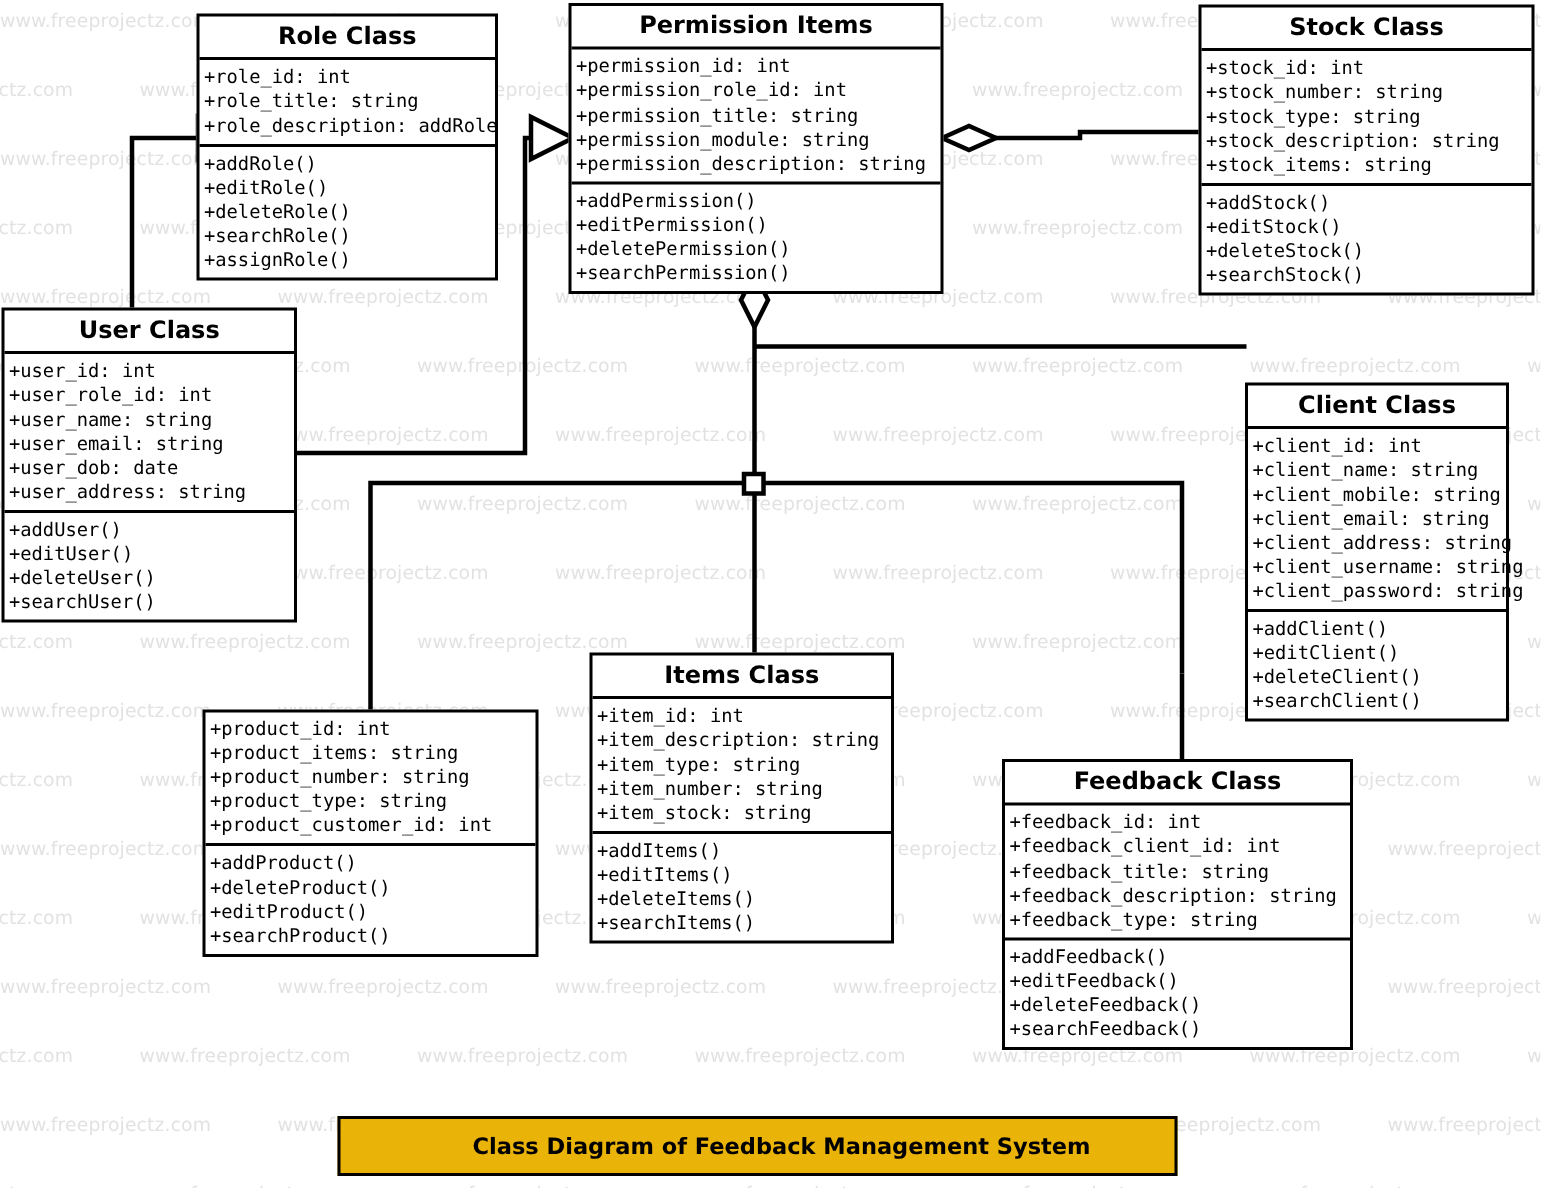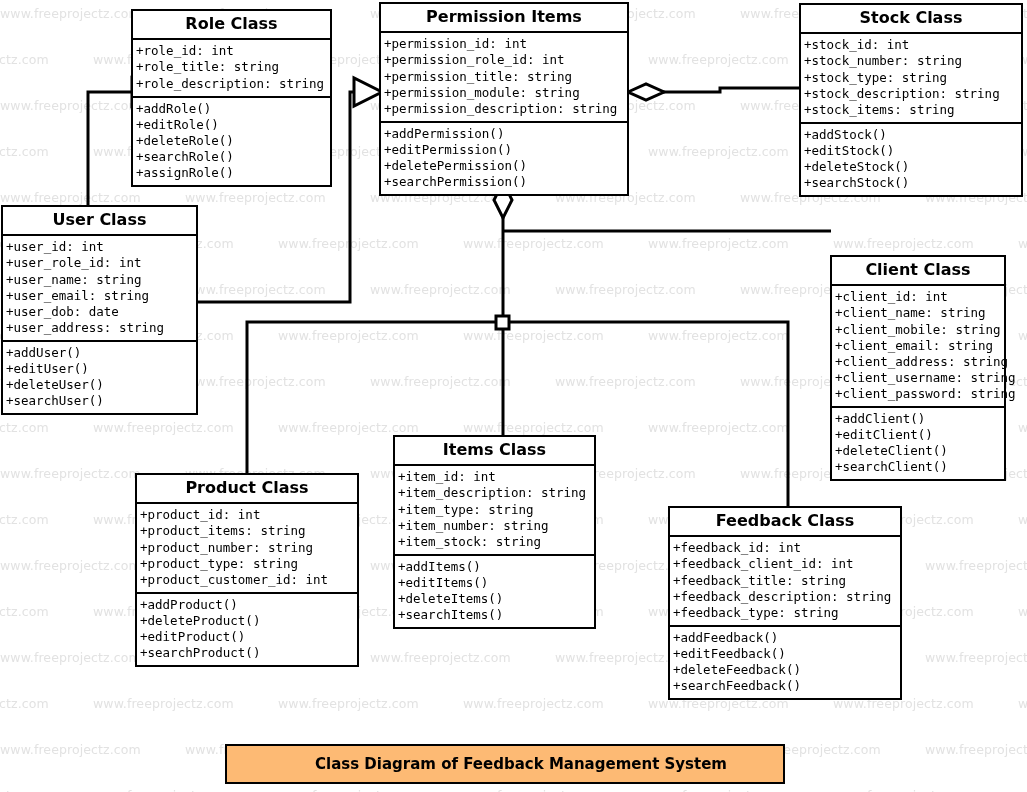--- a/index.html
+++ b/index.html
@@ -77,21 +77,21 @@
     color: #000000;
     line-height: 16.1px;
     white-space: nowrap;
     padding-left: 3px;
     background: transparent;
   }
   
   #diagram-caption {
     position: absolute;
     z-index: 3;
-    background: #fdba74;
+    background: #eab308;
     border: 2px solid #000000;
     box-sizing: border-box;
     display: flex;
     align-items: center;
     justify-content: center;
     font-weight: bold;
     font-size: 15px;
     font-family: "DejaVu Sans", sans-serif;
     color: #000000;
     padding-left: 32px;
@@ -257,21 +257,21 @@
       <path d="M 788 449 L 788 507" fill="none" stroke="#000" stroke-width="3"></path>
     </g>
 
   </svg>
 
   <div class="uml-class" style="left:131px; top:9px; width:201px;">
     <div class="uml-title">Role Class</div>
     <div class="uml-section uml-attrs">
       <div class="uml-row">+role_id: int</div>
       <div class="uml-row">+role_title: string</div>
-      <div class="uml-row">+role_description: string</div>
+      <div class="uml-row">+role_description: addRole</div>
     </div>
     <div class="uml-section">
       <div class="uml-row">+addRole()</div>
       <div class="uml-row">+editRole()</div>
       <div class="uml-row">+deleteRole()</div>
       <div class="uml-row">+searchRole()</div>
       <div class="uml-row">+assignRole()</div>
     </div>
   </div>
 
@@ -340,21 +340,20 @@
     </div>
     <div class="uml-section">
       <div class="uml-row">+addClient()</div>
       <div class="uml-row">+editClient()</div>
       <div class="uml-row">+deleteClient()</div>
       <div class="uml-row">+searchClient()</div>
     </div>
   </div>
 
   <div class="uml-class" style="left:135px; top:473px; width:224px;">
-    <div class="uml-title">Product Class</div>
     <div class="uml-section uml-attrs">
       <div class="uml-row">+product_id: int</div>
       <div class="uml-row">+product_items: string</div>
       <div class="uml-row">+product_number: string</div>
       <div class="uml-row">+product_type: string</div>
       <div class="uml-row">+product_customer_id: int</div>
     </div>
     <div class="uml-section">
       <div class="uml-row">+addProduct()</div>
       <div class="uml-row">+deleteProduct()</div>

